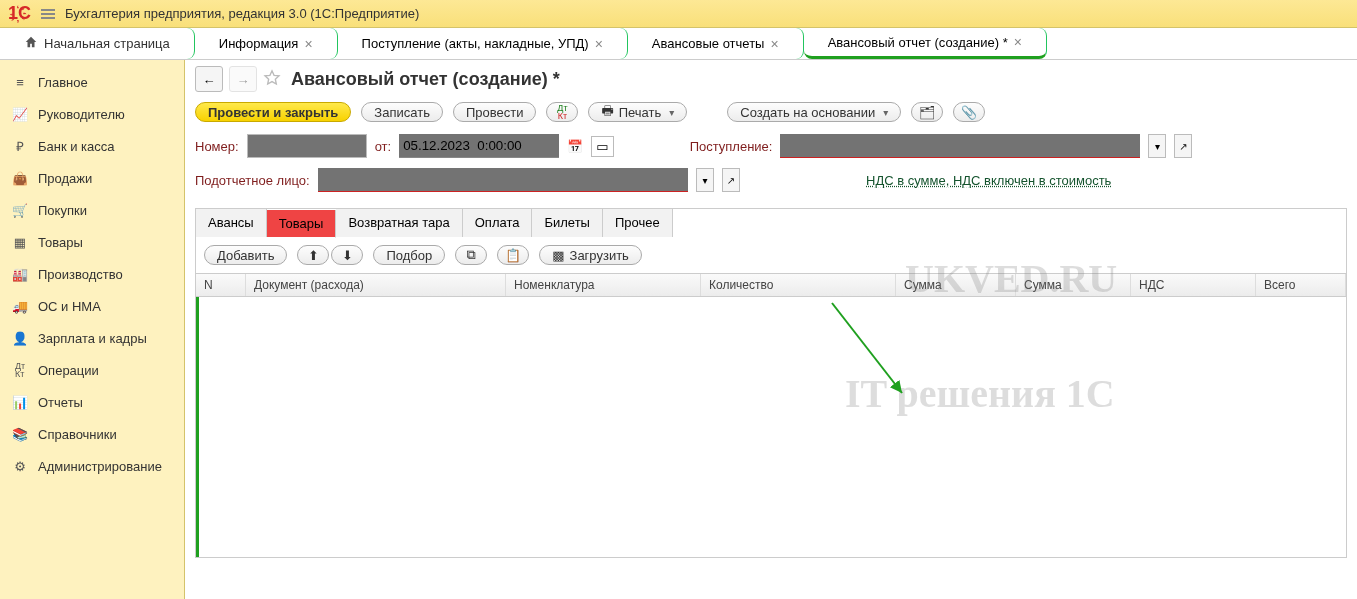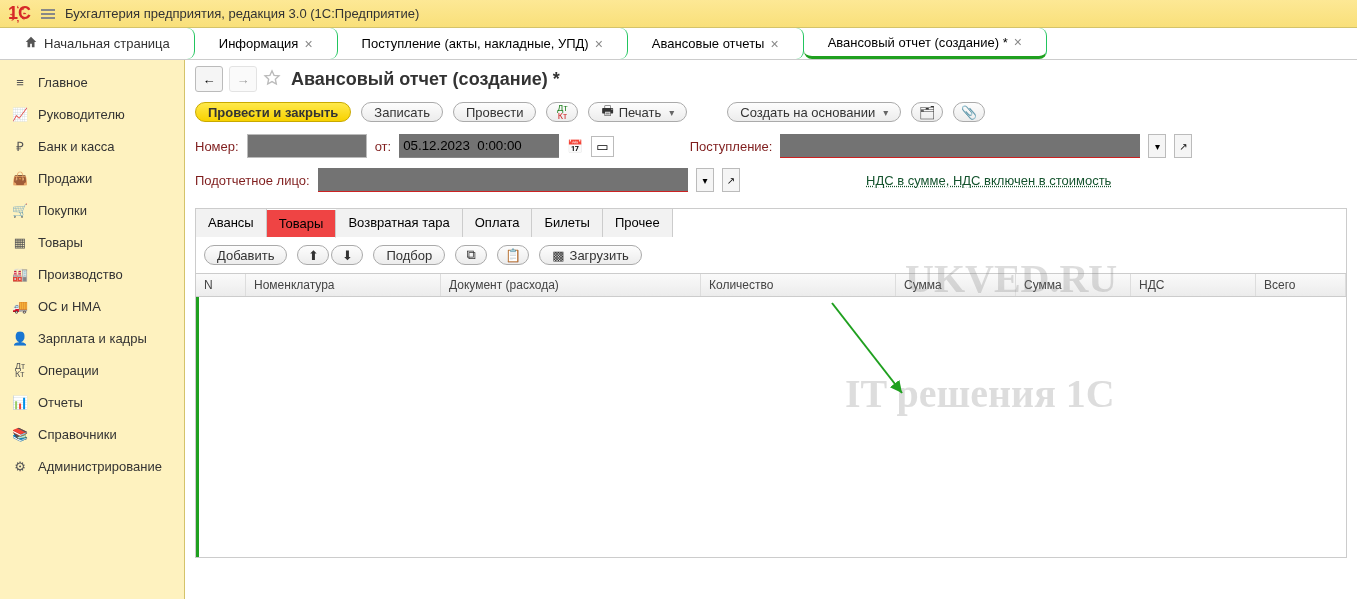--- a/index.html
+++ b/index.html
@@ -237,22 +237,22 @@
           <span>📋</span>
         </button>
       <button class="btn">
           <span>▩</span>
           <span>Загрузить</span>
         </button>
     </div>
     <div class="table-wrap">
       <div class="thead">
         <div class="th" style="width:50px">N</div>
+        <div class="th" style="width:260px">Документ (расхода)</div>
         <div class="th" style="width:195px">Номенклатура</div>
-        <div class="th" style="width:260px">Документ (расхода)</div>
         <div class="th" style="width:195px">Количество</div>
         <div class="th" style="width:120px">Сумма</div>
         <div class="th" style="width:115px">Сумма</div>
         <div class="th" style="width:125px">НДС</div>
         <div class="th" style="flex:1">Всего</div>
       </div>
       <div class="tbody">
           <div class="tbody-marker"></div>
         </div>
     </div>

